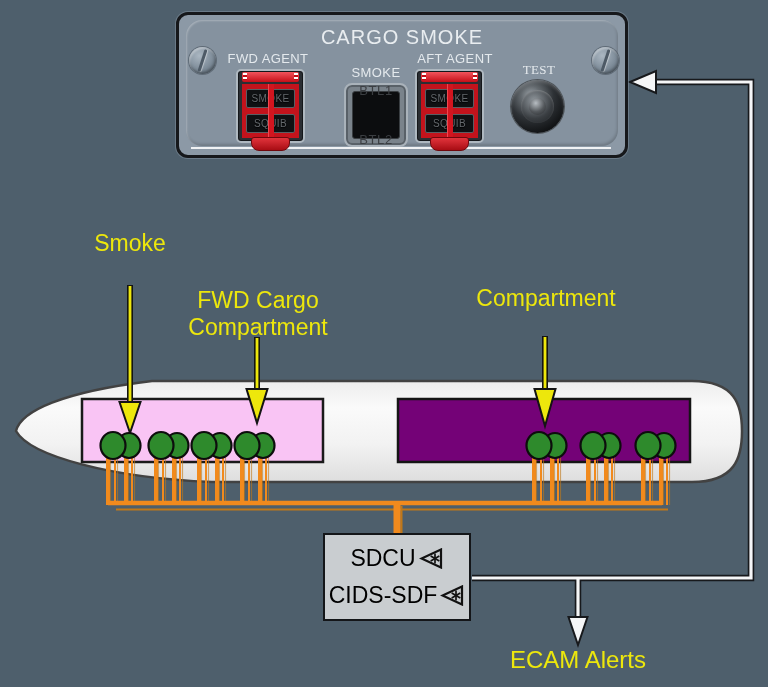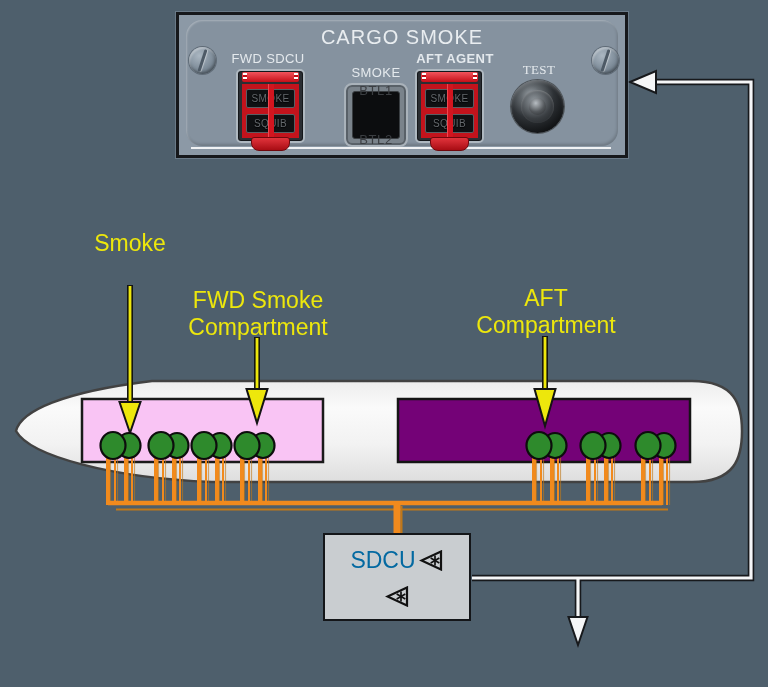--- a/index.html
+++ b/index.html
@@ -5,21 +5,21 @@
   html,body { margin:0; padding:0; }
   #stage {
     position:relative; width:768px; height:687px; overflow:hidden;
     background:#4E5F6C;
     font-family:"Liberation Sans", sans-serif;
   }
   
   #panel {
     position:absolute; left:176px; top:12px; width:452px; height:146px;
     box-sizing:border-box; background:#8C99A6;
-    border:3px solid #16181B; border-radius:0;
+    border:3px solid #16181B; border-radius:12px;
     box-shadow:0 0 0 1px rgba(160,175,190,.35);
   }
   #panel .plate {
     position:absolute; left:7px; top:5px; right:7px; bottom:9px;
     background:#85929F; border-radius:16px;
     box-shadow: inset 1px 1px 2px rgba(255,255,255,.3), inset -1px -2px 3px rgba(0,0,0,.18);
   }
   .panel-title {
     position:absolute; left:0; right:0; top:11px; text-align:center;
     color:#E9EDF0; font-size:20px; letter-spacing:1px;
@@ -110,21 +110,21 @@
   #diagram-svg { position:absolute; left:0; top:0; }
   .ylabel {
     position:absolute; color:#EDE70C; font-size:23px; line-height:27px;
     text-align:center;
   }
   
   #sdcu-box {
     position:absolute; left:323px; top:533px; width:148px; height:88px;
     box-sizing:border-box; background:#C9CDD0; border:2.5px solid #141619;
     display:flex; flex-direction:column; justify-content:space-evenly;
-    color:#0369a1; font-size:23px;text-align:right;
+    color:#000000; font-size:23px;text-align:right;
   }
   .sdcu-row { display:flex; align-items:center; justify-content:center; gap:3px; }
   .tri-icon { flex:0 0 auto; display:block; }
 </style>
 </head>
 <body>
 
 <div id="stage" style="background: rgb(78, 95, 108);">
 
   <svg id="diagram-svg" width="768" height="687">
@@ -245,62 +245,63 @@
       <path d="M578 578 V619" stroke="#F5F6F7" stroke-width="3.2"></path>
       <polygon points="630,82 656,71 656,93" fill="#F5F6F7" stroke="#17191C" stroke-width="2"></polygon>
       <polygon points="568.5,617 587.5,617 578,645" fill="#F5F6F7" stroke="#17191C" stroke-width="2"></polygon>
     </g>
   </svg>
 
   <div class="ylabel" style="left:60px; top:230px; width:140px;">
     <div>Smoke</div>
   </div>
   <div class="ylabel" style="left:178px; top:287px; width:160px;">
-    <div>FWD Smoke</div>
+    <div>FWD Cargo</div>
     <div>Compartment</div>
   </div>
   <div class="ylabel" style="left:466px; top:285px; width:160px;">
-    <div>AFT</div>
     <div>Compartment</div>
   </div>
+  <div class="ylabel" style="left:498px; top:646px; width:160px; font-size:24px;">ECAM Alerts</div>
 
   <div id="sdcu-box">
     <div class="sdcu-row">
       <span>SDCU</span>
       <svg class="tri-icon" width="25" height="21">
         <polygon points="22,1.5 22,19.5 2.5,10.5" fill="none" stroke="#111" stroke-width="2.2"></polygon>
         <g stroke="#111" stroke-width="1.7">
           <line x1="16" y1="5.5" x2="16" y2="15.5"></line>
           <line x1="11.7" y1="8" x2="20.3" y2="13"></line>
           <line x1="20.3" y1="8" x2="11.7" y2="13"></line>
         </g>
       </svg>
     </div>
     <div class="sdcu-row">
+      <span>CIDS-SDF</span>
       <svg class="tri-icon" width="25" height="21">
         <polygon points="22,1.5 22,19.5 2.5,10.5" fill="none" stroke="#111" stroke-width="2.2"></polygon>
         <g stroke="#111" stroke-width="1.7">
           <line x1="16" y1="5.5" x2="16" y2="15.5"></line>
           <line x1="11.7" y1="8" x2="20.3" y2="13"></line>
           <line x1="20.3" y1="8" x2="11.7" y2="13"></line>
         </g>
       </svg>
     </div>
   </div>
 
   <div id="panel">
     <div class="plate"></div>
     <div class="panel-title">CARGO SMOKE</div>
 
     <div class="screw" style="left:10px; top:32px;"></div>
     <div class="screw" style="left:413px; top:32px;"></div>
 
-    <div class="ctl-label" style="left:44px; top:36px;">FWD SDCU</div>
+    <div class="ctl-label" style="left:44px; top:36px;">FWD AGENT</div>
     <div class="ctl-label" style="left:152px; top:50px;">SMOKE</div>
-    <div class="ctl-label" style="left:231px; top:36px;font-weight:bold;">AFT AGENT</div>
+    <div class="ctl-label" style="left:231px; top:36px;">AFT AGENT</div>
     <div class="ctl-label" style="left:315px; top:47px;font-family:Liberation Serif, serif;">TEST</div>
 
     <div class="panel-baseline"></div>
 
     <div class="guard" style="left:57px; top:54px;">
       <div class="g-frame"></div>
       <div class="g-hinge"></div>
       <div class="g-body">
         <div class="g-win top">SMOKE</div>
         <div class="g-win bot">SQUIB</div>

